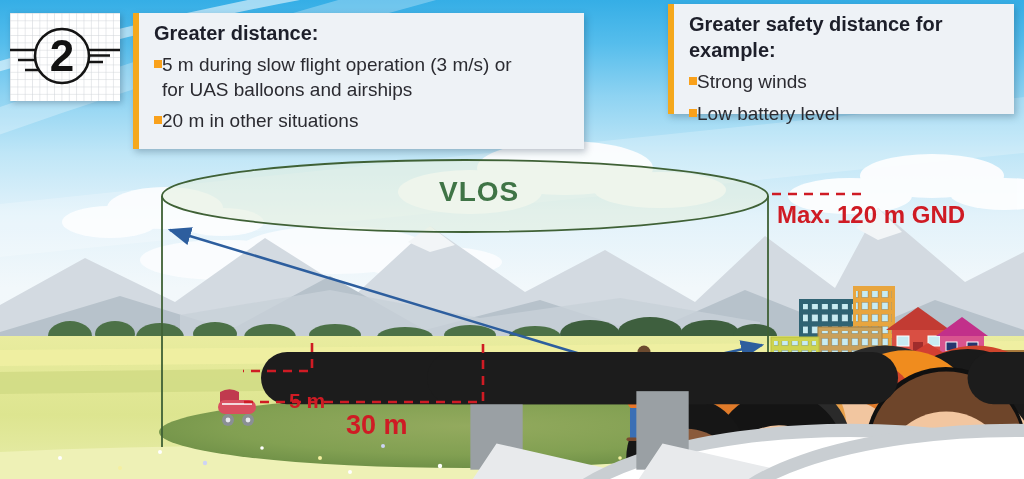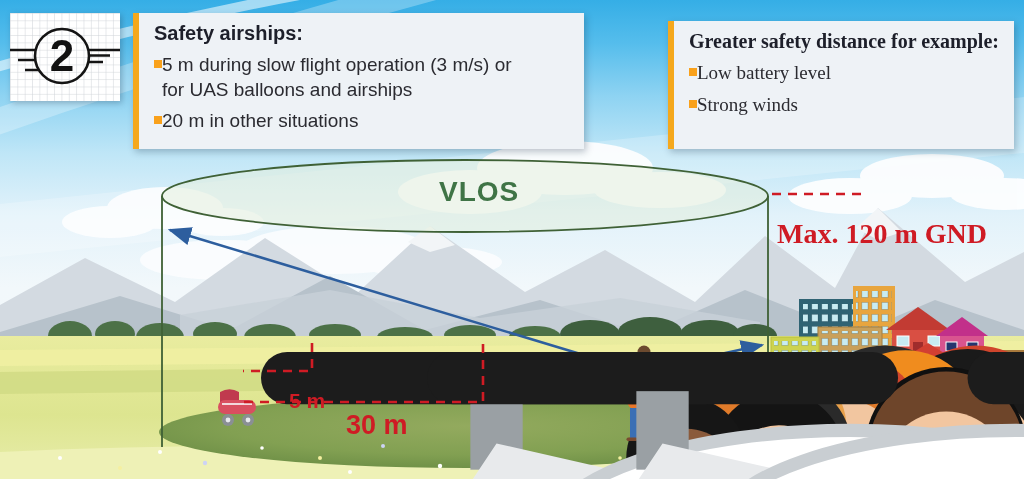--- a/index.html
+++ b/index.html
@@ -15,28 +15,28 @@
     background:#eef2f6;border-left:6px solid #f5a81c;
     box-shadow:2px 3px 7px rgba(25,45,70,.28);
     padding:7px 12px 8px 15px;
   }
   .infobox .title{font-size:20px;font-weight:bold;color:#1d1f2a;line-height:1.3;margin:0 0 2px 0;}
   .infobox ul{list-style:none;margin:2px 0 0 0;padding:0;}
   .infobox li{display:flex;gap:0;font-size:19px;color:#2b2b31;line-height:1.3;margin-top:7px;}
   .infobox li .sq{flex:0 0 8px;width:8px;height:8px;background:#f9a11b;margin-top:7px;}
   .box-safety{left:133px;top:13px;width:451px;height:136px;}
   .box-safety .li-text{max-width:368px;}
-  .box-greater{left:668px;top:21px;width:346px;height:128px;font-family:Liberation Serif, serif;}
+  .box-greater{left:668px;top:4px;width:346px;height:110px;}
   .box-greater .title{max-width:318px;}
   
   .classmark{position:absolute;left:10px;top:13px;filter:drop-shadow(2px 2px 3px rgba(25,45,70,.3));}
   
   .lbl{position:absolute;font-weight:bold;white-space:nowrap;}
   .lbl-vlos{left:439px;top:176px;font-size:28px;letter-spacing:1px;color:#3f7446;}
-  .lbl-max{left:777px;top:218px;font-size:28px;color:#cf1b24;font-family:Liberation Serif, serif;}
+  .lbl-max{left:777px;top:201px;font-size:24px;color:#cf1b24;}
   .lbl-5m{left:289px;top:389px;font-size:21px;color:#cf1b24;}
   .lbl-30m{left:346px;top:410px;font-size:27px;color:#cf1b24;}
 </style>
 </head>
 <body>
 
 <div class="stage">
 
   <svg class="scene" width="1024" height="479" viewBox="0 0 1024 479">
     <defs>
@@ -274,43 +274,43 @@
     <rect width="110" height="88" fill="url(#grid)"></rect>
     <circle cx="52" cy="43" r="27" fill="none" stroke="#141414" stroke-width="2.6"></circle>
     <g stroke="#141414" stroke-width="2.4">
       <path d="M0,37 L25,37 M8,47 L25,47 M15,57 L28,57"></path>
       <path d="M79,37 L110,37 M79,42.5 L100,42.5 M79,49 L93,49"></path>
     </g>
     <text x="52" y="58" text-anchor="middle" font-family="Liberation Sans, sans-serif" font-size="44" font-weight="bold" fill="#111">2</text>
   </svg>
 
   <div class="infobox box-safety">
-    <p class="title">Safety airships:</p>
+    <p class="title">Greater distance:</p>
     <ul>
       <li>
         <span class="sq"></span>
         <span class="li-text">5 m during slow flight operation (3 m/s) or for UAS balloons and airships</span>
       </li>
       <li>
         <span class="sq"></span>
         <span class="li-text">20 m in other situations</span>
       </li>
     </ul>
   </div>
 
   <div class="infobox box-greater">
     <p class="title">Greater safety distance for example:</p>
     <ul>
       <li>
         <span class="sq"></span>
-        <span class="li-text">Low battery level</span>
+        <span class="li-text">Strong winds</span>
       </li>
       <li>
         <span class="sq"></span>
-        <span class="li-text">Strong winds</span>
+        <span class="li-text">Low battery level</span>
       </li>
     </ul>
   </div>
 
   <div class="lbl lbl-vlos">VLOS</div>
   <div class="lbl lbl-max">Max. 120 m GND</div>
   <div class="lbl lbl-5m">5 m</div>
   <div class="lbl lbl-30m">30 m</div>
 
 </div>

